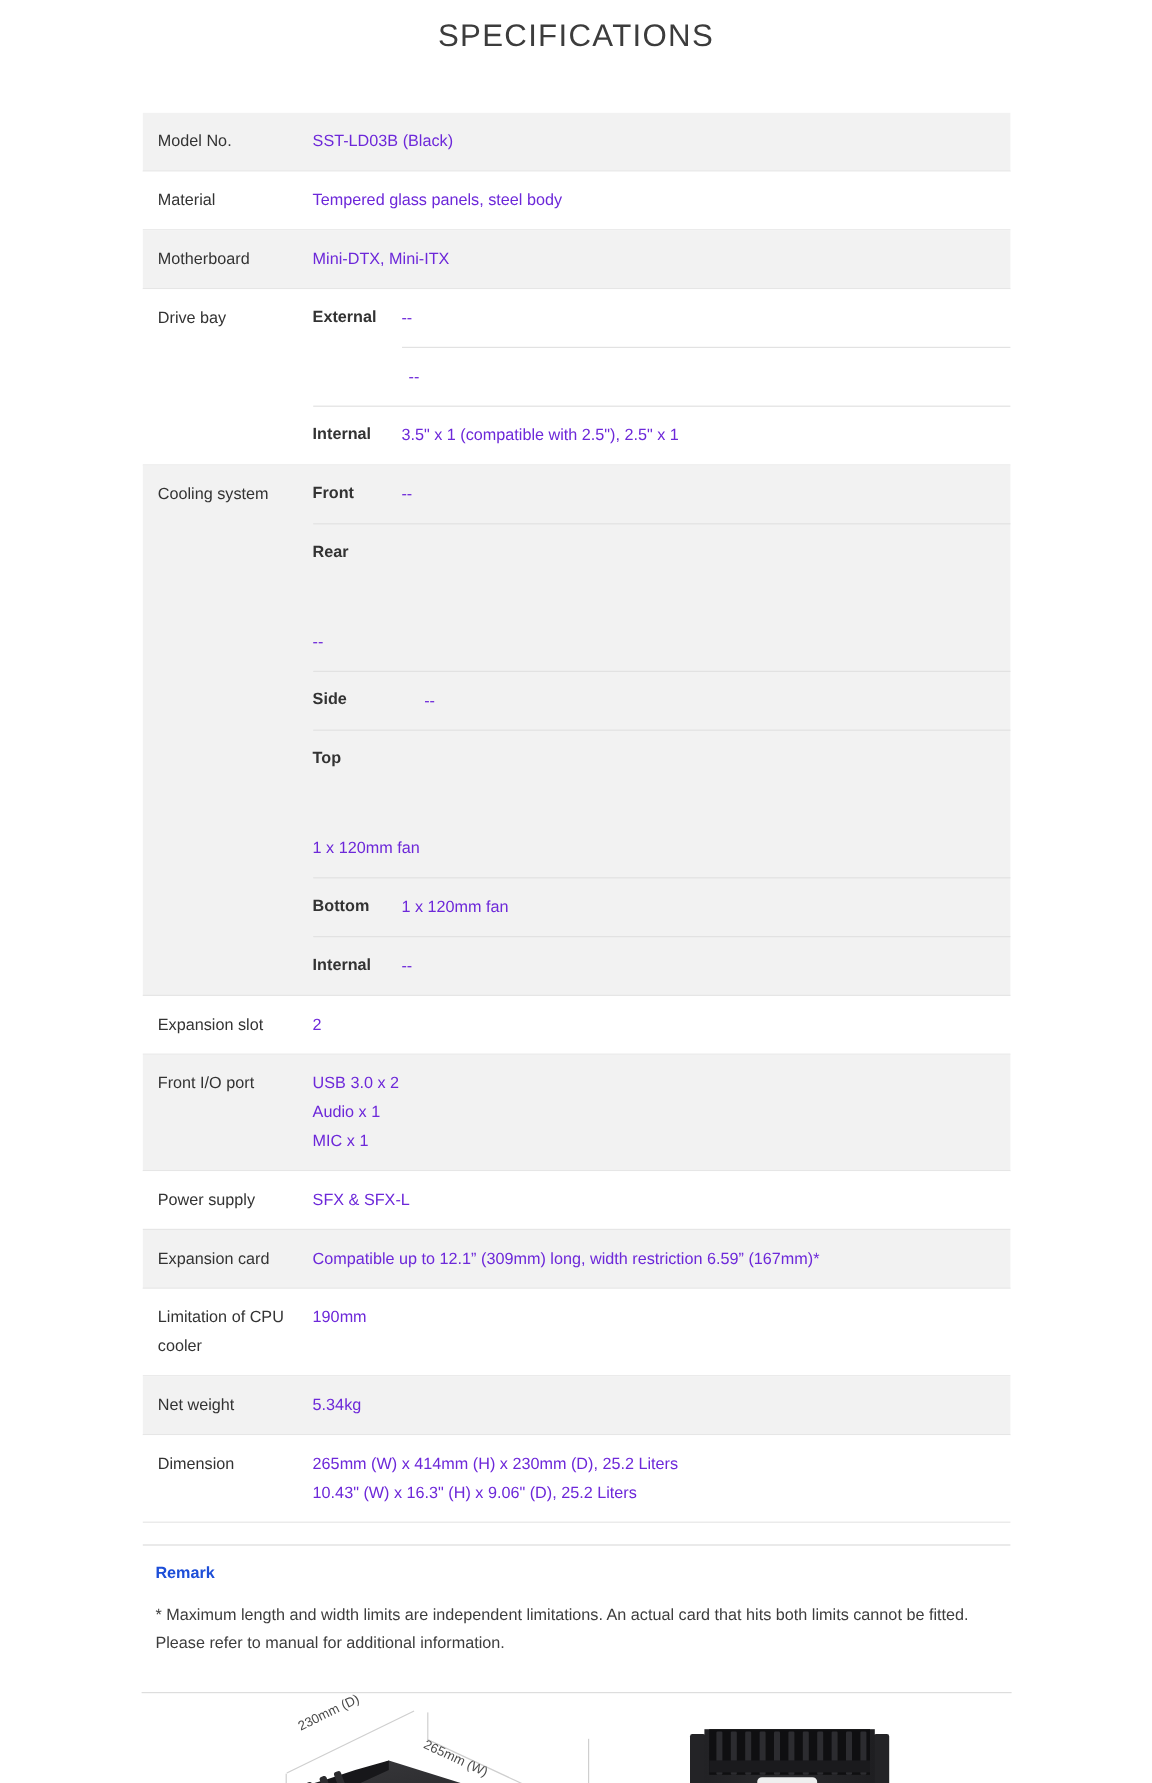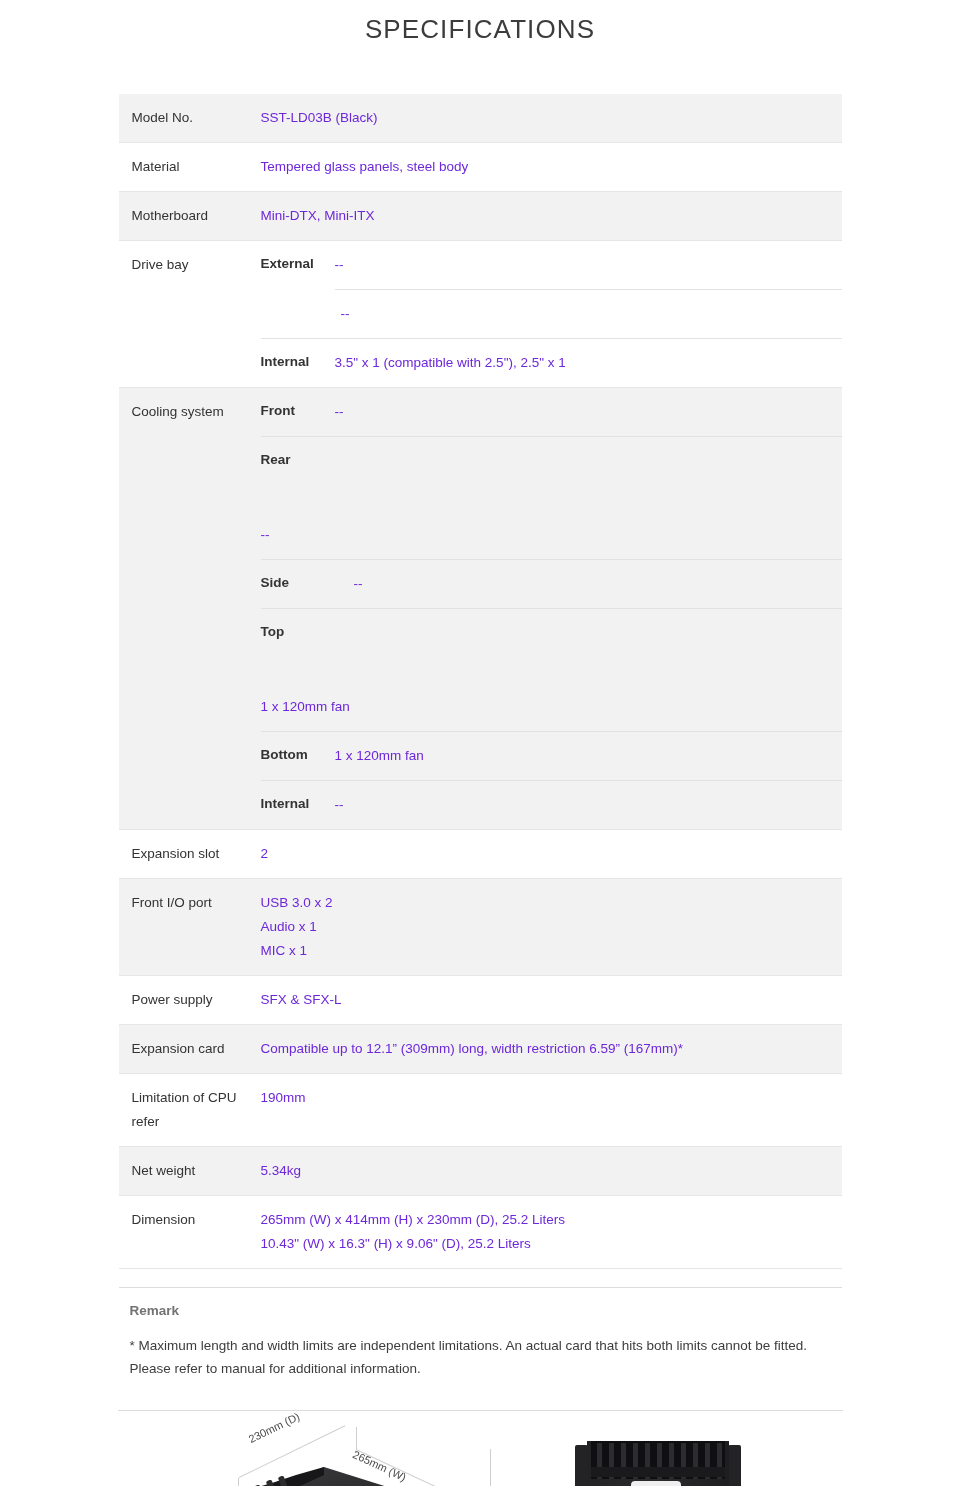--- a/index.html
+++ b/index.html
@@ -92,21 +92,21 @@
   
   .remark-sec {
     width: 723px;
     margin: 18px auto 0 auto;
     border-top: 1px solid #dddddd;
     padding-top: 15px;
   }
   .remark-title {
     font-size: 13.5px;
     font-weight: bold;
-    color: #737373;
+    color: #1d4ed8;
     padding-left: 11px;
     padding-bottom: 16px;
   }
   .remark-body {
     font-size: 13.5px;
     line-height: 1.72;
     color: #3d3d3d;
     padding-left: 11px;
     padding-right: 6px;
   }
@@ -242,21 +242,21 @@
       </div>
       <div class="spec-row plain rowline">
         <div class="cell-label">Power supply</div>
         <div class="cell-value simple">SFX &amp; SFX-L</div>
       </div>
       <div class="spec-row stripe rowline">
         <div class="cell-label">Expansion card</div>
         <div class="cell-value simple">Compatible up to 12.1” (309mm) long, width restriction 6.59” (167mm)*</div>
       </div>
       <div class="spec-row plain rowline">
-        <div class="cell-label">Limitation of CPU refer</div>
+        <div class="cell-label">Limitation of CPU cooler</div>
         <div class="cell-value simple">190mm</div>
       </div>
       <div class="spec-row stripe rowline">
         <div class="cell-label">Net weight</div>
         <div class="cell-value simple">5.34kg</div>
       </div>
       <div class="spec-row plain rowline">
         <div class="cell-label">Dimension</div>
         <div class="cell-value simple multiline">265mm (W) x 414mm (H) x 230mm (D), 25.2 Liters
 10.43" (W) x 16.3" (H) x 9.06" (D), 25.2 Liters</div>

